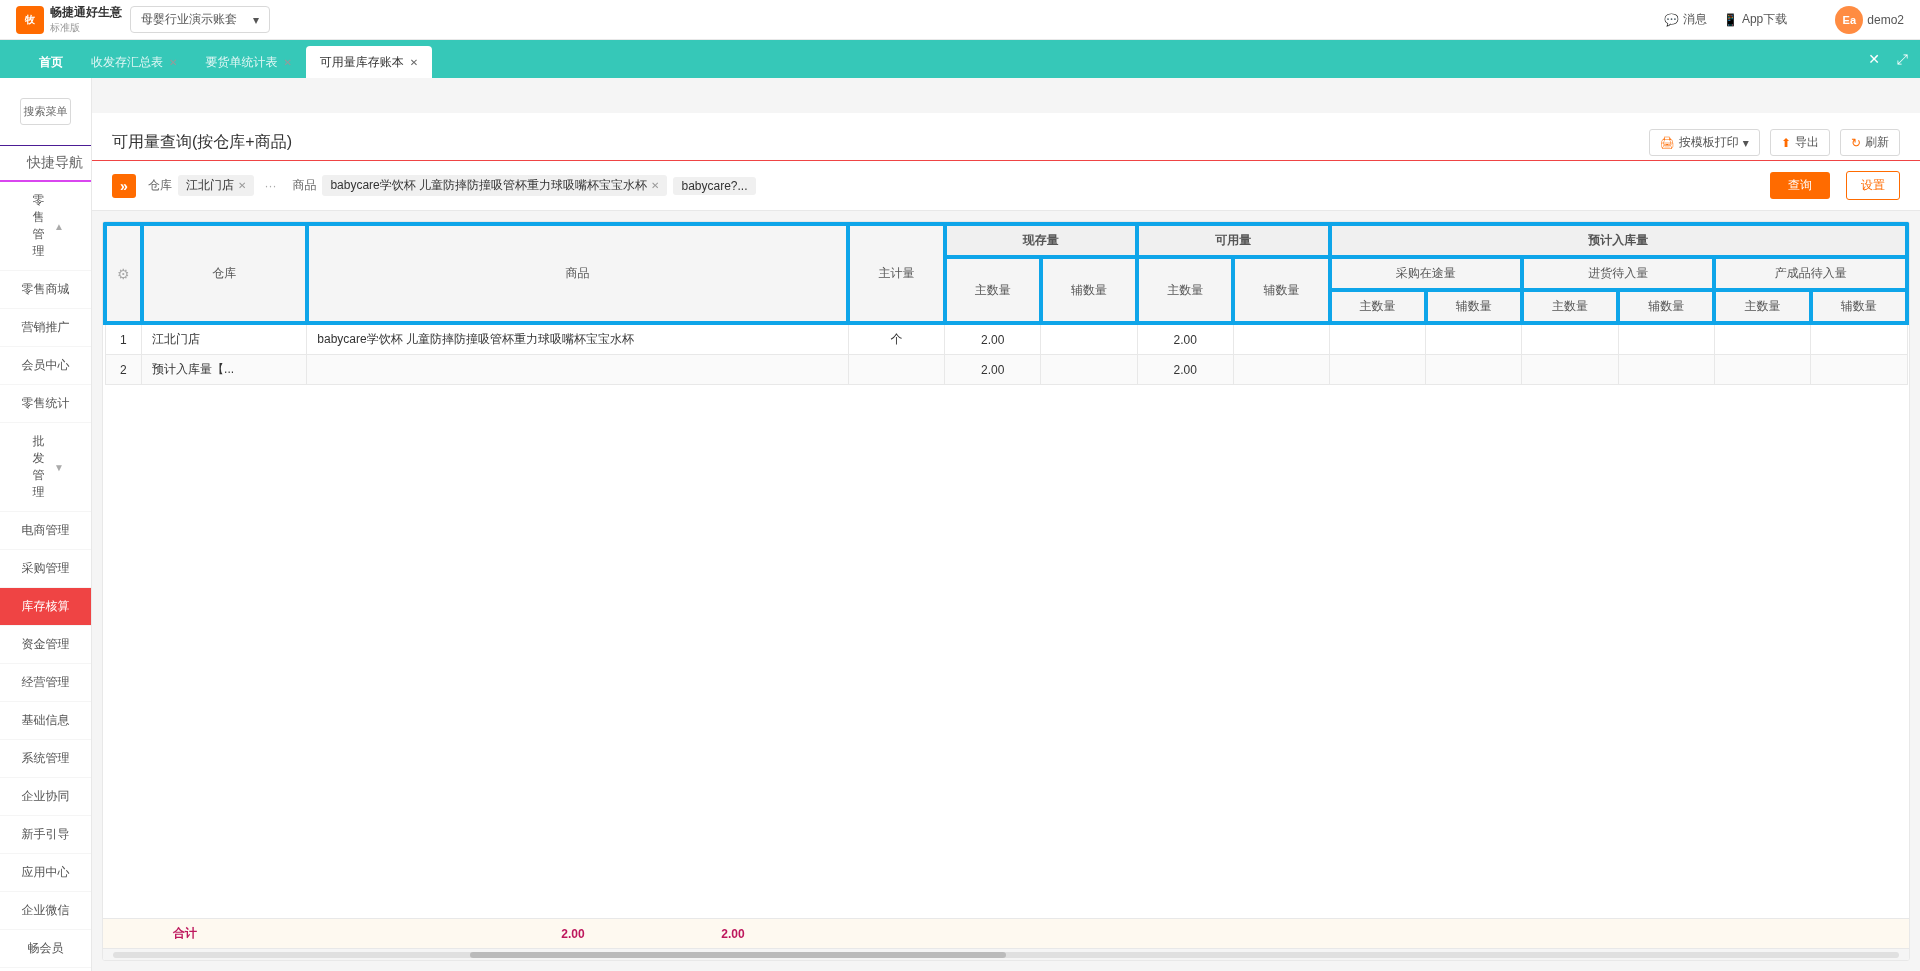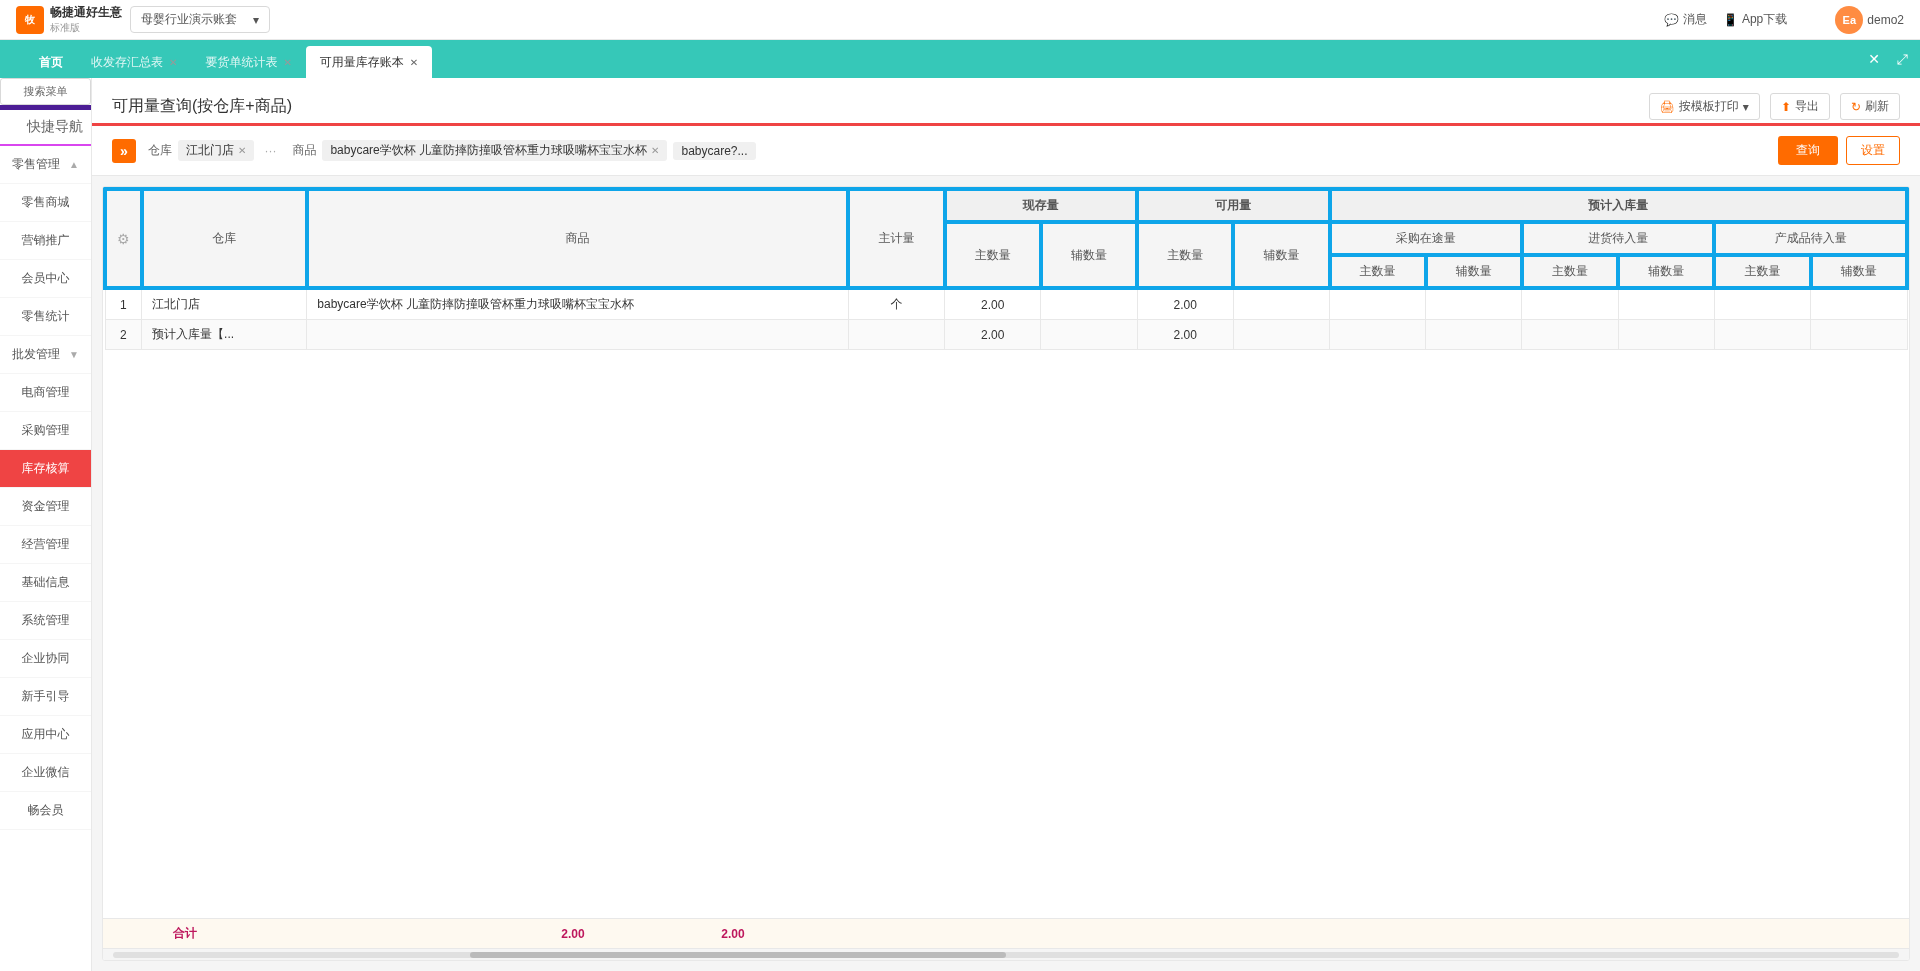--- a/index.html
+++ b/index.html
@@ -67,22 +67,22 @@
     .sidebar {
       width: 92px;
       background: #fff;
       border-right: 1px solid #e8e8e8;
       display: flex;
       flex-direction: column;
       flex-shrink: 0;
       overflow-y: auto;
     }
     .sidebar-search {
-      padding: 0;
-      border-bottom: 5px solid #4c1d95;
+      padding: 20px;
+      border-bottom: 1px solid #4c1d95;
     }
     .sidebar-search-btn {
       width: 100%;
       padding: 5px 0;
       background: #fff;
       border: 1px solid #d9d9d9;
       border-radius: 3px;
       cursor: pointer;
       color: #666;
       font-size: 11px;
@@ -101,42 +101,43 @@
       color: #555;
       font-size: 12px;
       text-align: center;
       border-bottom: 1px solid #f5f5f5;
       display: flex;
       align-items: center;
       justify-content: center;
       gap: 4px;
     }
     .sidebar-item.active { background: #ef4444; color: white; }
-    .sidebar-item.has-arrow { justify-content: space-between; padding: 10px 12px; }
+    .sidebar-item.has-arrow { justify-content: space-between; padding: 10px 27px; }
     .sidebar-item .arrow { font-size: 10px; color: #aaa; }
 
     
     .content {
       flex: 1;
       overflow: hidden;
       display: flex;
       flex-direction: column;
       background: #f5f5f5;
     }
 
     
     .page-header {
       background: #fff;
       padding: 12px 20px 0 20px;
-      border-bottom: 3px solid #ef4444;
+      border-bottom: 1px solid #ef4444;
       display: flex;
       align-items: center;
       justify-content: space-between;
       height: 48px;
       flex-shrink: 0;
+      margin-top: 35px;
     }
     .page-title { font-size: 16px; color: #333; font-weight: 500; }
     .page-actions { display: flex; align-items: center; gap: 10px; }
     .page-action-btn {
       display: flex; align-items: center; gap: 4px;
       padding: 4px 10px; border: 1px solid #d9d9d9; border-radius: 3px;
       cursor: pointer; color: #555; font-size: 12px; background: white;
     }
     .page-action-btn .icon { color: #ff6b00; }
 
@@ -160,21 +161,21 @@
     }
     .filter-group { display: flex; align-items: center; gap: 6px; }
     .filter-label { color: #666; font-size: 12px; white-space: nowrap; }
     .filter-tag {
       display: flex; align-items: center; gap: 4px;
       padding: 2px 8px; background: #f0f0f0; border-radius: 3px;
       font-size: 12px; color: #333;
     }
     .filter-tag .remove { cursor: pointer; color: #999; font-size: 10px; }
     .filter-dots { color: #aaa; cursor: pointer; padding: 0 4px; }
-    .filter-actions { margin-left: auto; display: flex; gap: 8px; }
+    .filter-actions { margin-left: auto; display: flex; gap: 16px; align-items: center; }
     .btn-query {
       padding: 5px 18px; background: #ff6b00; color: white;
       border: none; border-radius: 3px; cursor: pointer; font-size: 12px;
     }
     .btn-settings {
       padding: 5px 14px; background: white; color: #ff6b00;
       border: 1px solid #ff6b00; border-radius: 3px; cursor: pointer; font-size: 12px;
     }
 
     

